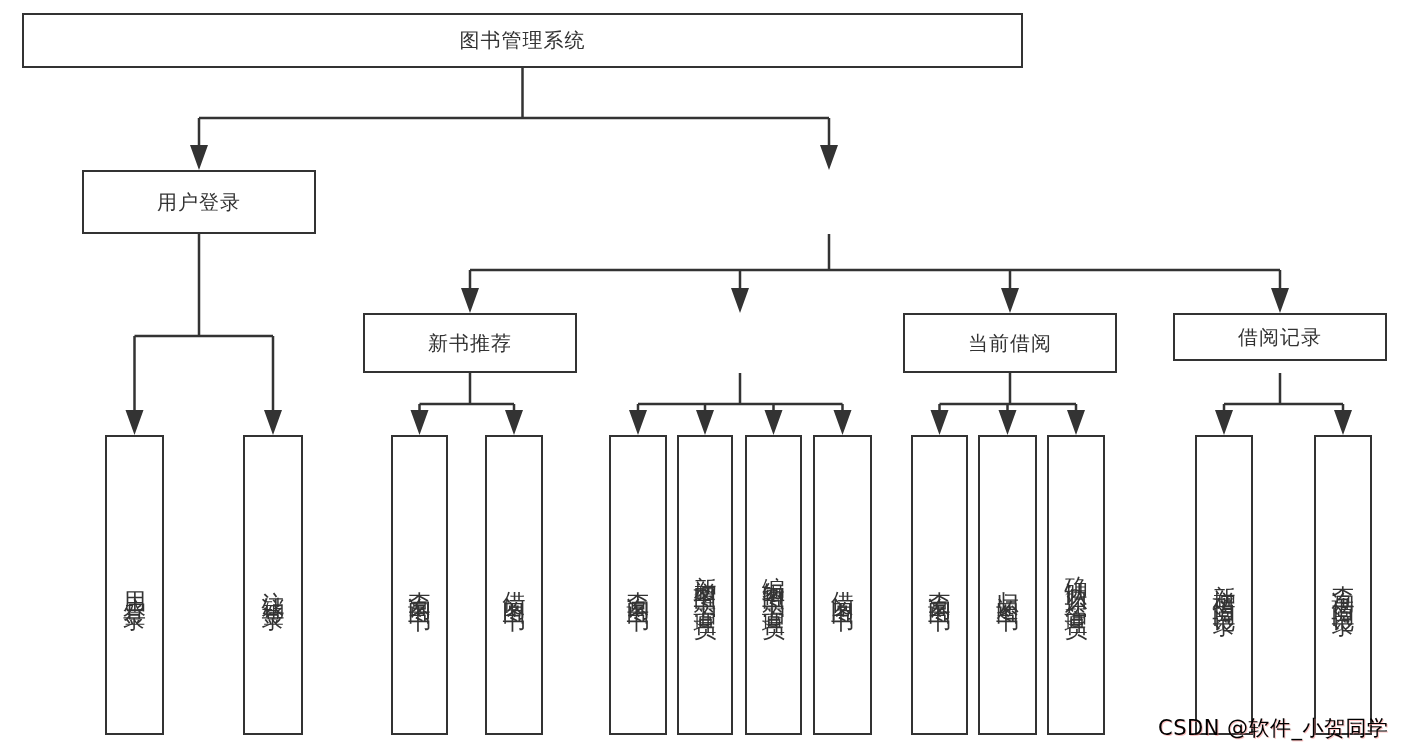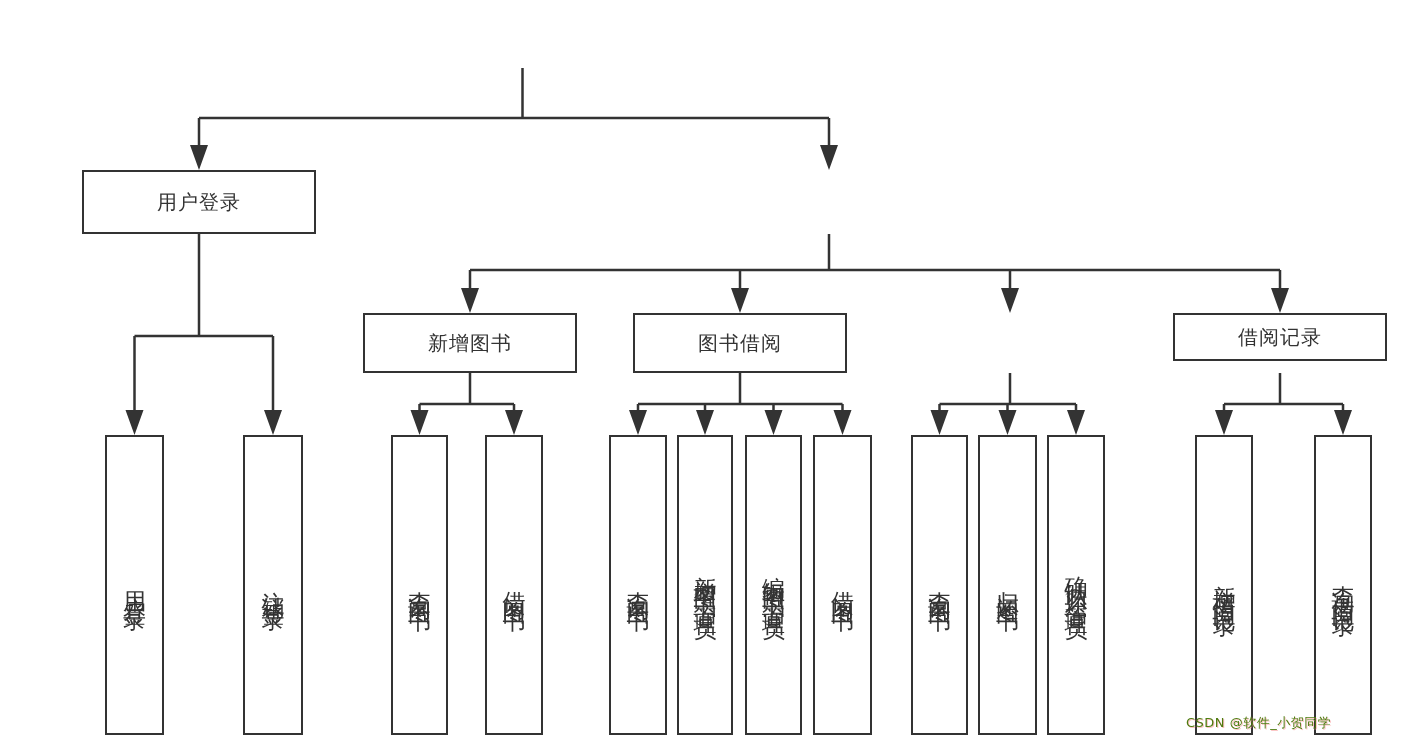--- a/index.html
+++ b/index.html
@@ -14,22 +14,22 @@
     position:absolute;box-sizing:border-box;background:#ffffff;
     border:2.5px solid #333333;display:flex;align-items:center;justify-content:center;
     z-index:2;
   }
   .hlabel{font-size:20px;letter-spacing:1px;white-space:nowrap;}
   .leaf span{
     writing-mode:vertical-rl;text-orientation:mixed;
     font-size:23px;line-height:1;letter-spacing:6px;white-space:nowrap;
   }
   .watermark{
-    position:absolute;left:1186px;top:714px;z-index:5;
-    font-size:13px;letter-spacing:0.5px;color:#4d7c0f;white-space:nowrap;
+    position:absolute;left:1158px;top:714px;z-index:5;
+    font-size:21px;letter-spacing:0.5px;color:#000000;white-space:nowrap;
     text-shadow:1px 1px 0 rgba(250,140,140,0.55);
   }
 </style>
 </head>
 <body>
 
 <div class="stage">
 
   <svg width="1405" height="747" viewBox="0 0 1405 747">
     <path class="lines" d="
@@ -45,30 +45,33 @@
     <path class="arrows" d="
       M199 170 l-9 -25 h18 z M829 170 l-9 -25 h18 z
       M470 313 l-9 -25 h18 z M740 313 l-9 -25 h18 z M1010 313 l-9 -25 h18 z M1280 313 l-9 -25 h18 z
       M134.5 435 l-9 -25 h18 z M273 435 l-9 -25 h18 z
       M419.5 435 l-9 -25 h18 z M514 435 l-9 -25 h18 z
       M638 435 l-9 -25 h18 z M705 435 l-9 -25 h18 z M773.5 435 l-9 -25 h18 z M842.5 435 l-9 -25 h18 z
       M939.5 435 l-9 -25 h18 z M1007.5 435 l-9 -25 h18 z M1076 435 l-9 -25 h18 z
       M1224 435 l-9 -25 h18 z M1343 435 l-9 -25 h18 z"></path>
   </svg>
 
+  <div class="box" style="left:22px;top:13px;width:1001px;height:55px">
+    <span class="hlabel">图书管理系统</span>
+  </div>
 
   <div class="box" style="left:82px;top:170px;width:234px;height:64px">
     <span class="hlabel">用户登录</span>
   </div>
 
   <div class="box" style="left:363px;top:313px;width:214px;height:60px">
-    <span class="hlabel">新增图书</span>
+    <span class="hlabel">新书推荐</span>
   </div>
-  <div class="box" style="left:633px;top:313px;width:214px;height:60px">
-    <span class="hlabel">图书借阅</span>
+  <div class="box" style="left:903px;top:313px;width:214px;height:60px">
+    <span class="hlabel">当前借阅</span>
   </div>
   <div class="box" style="left:1173px;top:313px;width:214px;height:48px">
     <span class="hlabel">借阅记录</span>
   </div>
 
   <div class="box leaf" style="left:105px;top:435px;width:59px;height:300px">
     <span>用户登录</span>
   </div>
   <div class="box leaf" style="left:243px;top:435px;width:60px;height:300px">
     <span>注销登录</span>

